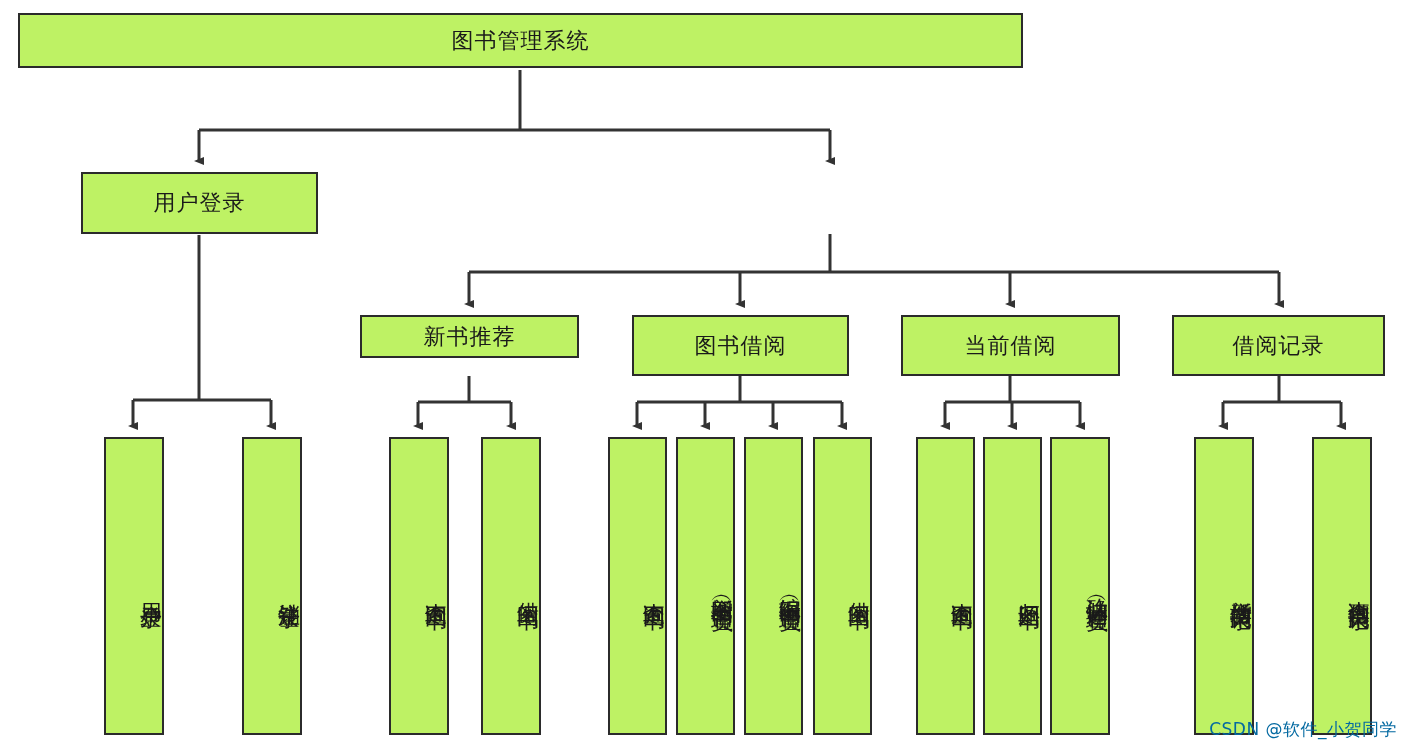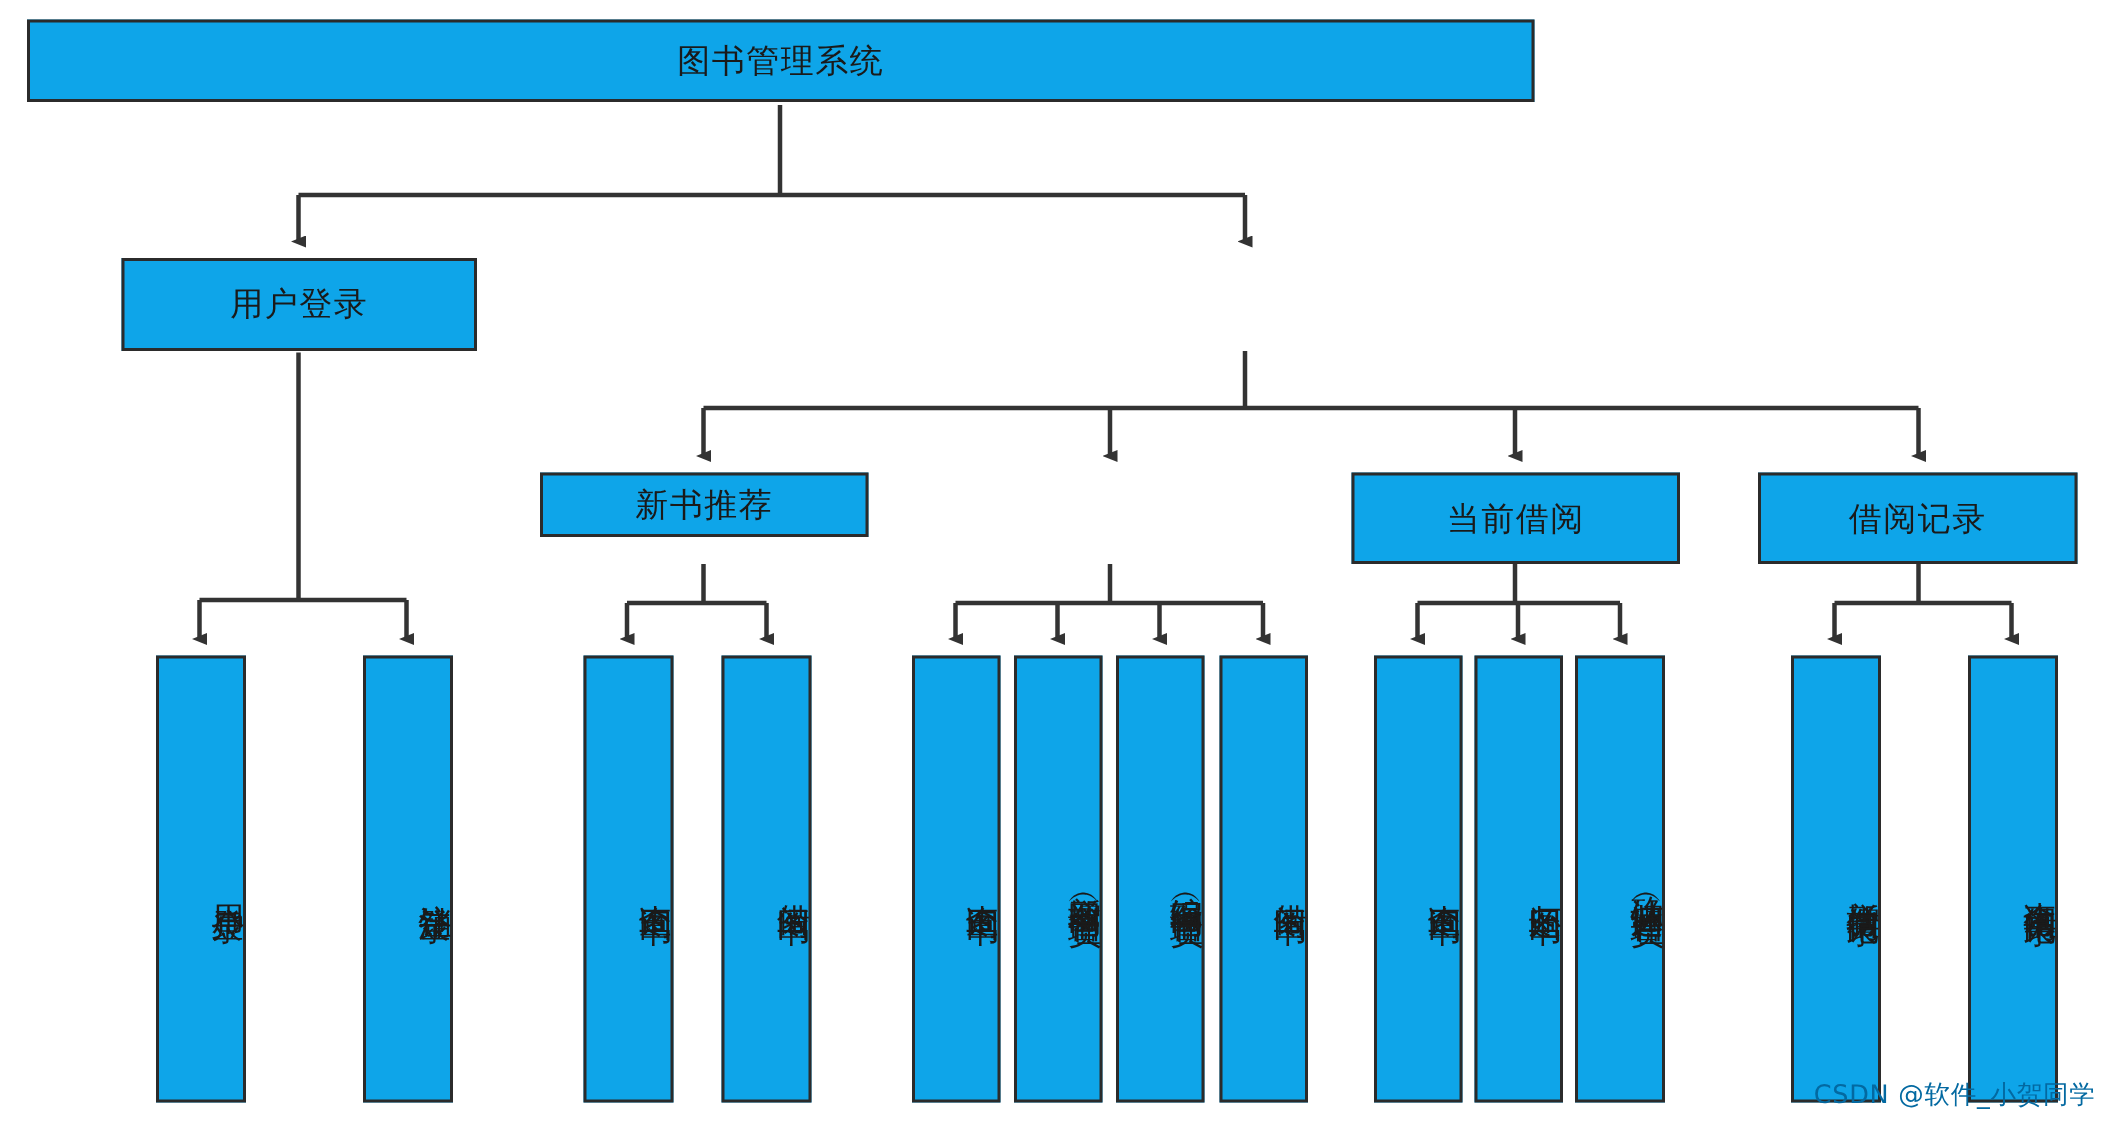--- a/index.html
+++ b/index.html
@@ -16,21 +16,21 @@
   }
   svg.edges{
     position:absolute;
     left:0; top:0;
     width:1405px; height:747px;
     pointer-events:none;
   }
   .node{
     position:absolute;
     box-sizing:border-box;
-    background:#0ea5e9;
+    background:#bef264;
     border:2px solid #2b2b2b;
     display:flex;
     align-items:center;
     justify-content:center;
     color:#1a1a1a;
   }
   .node.horiz{
     font-size:22px;
     letter-spacing:1px;
   }
@@ -122,20 +122,23 @@
 
   <div class="node horiz" style="left:81px; top:172px; width:237px; height:62px;">
     <span class="htext">用户登录</span>
   </div>
 
 
   <div class="node horiz" style="left:360px; top:315px; width:219px; height:43px;">
     <span class="htext">新书推荐</span>
   </div>
 
+  <div class="node horiz" style="left:632px; top:315px; width:217px; height:61px;">
+    <span class="htext">图书借阅</span>
+  </div>
 
   <div class="node horiz" style="left:1172px; top:315px; width:213px; height:61px;">
     <span class="htext">借阅记录</span>
   </div>
 
   <div class="node horiz" style="left:901px; top:315px; width:219px; height:61px;">
     <span class="htext">当前借阅</span>
   </div>
 
   <div class="node vert" style="left:104px; top:437px; width:60px; height:298px;">

